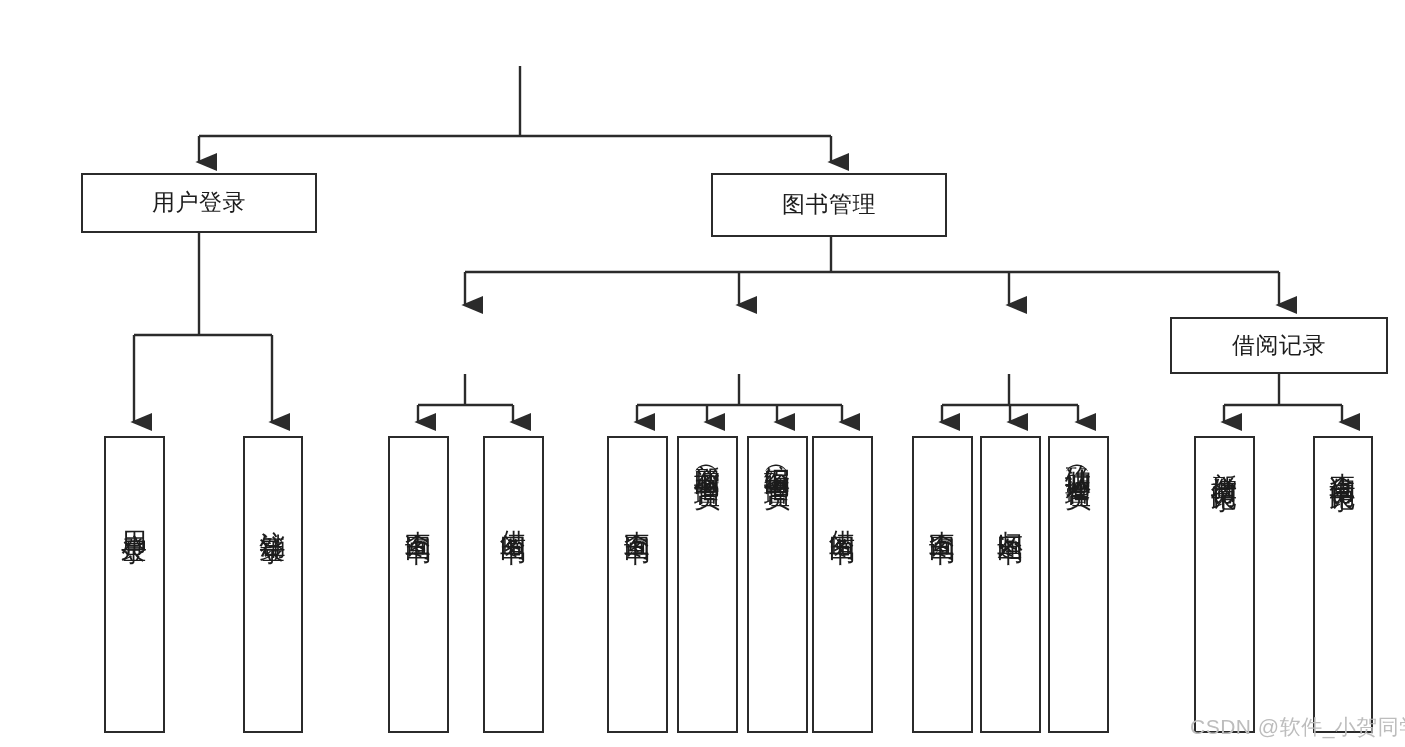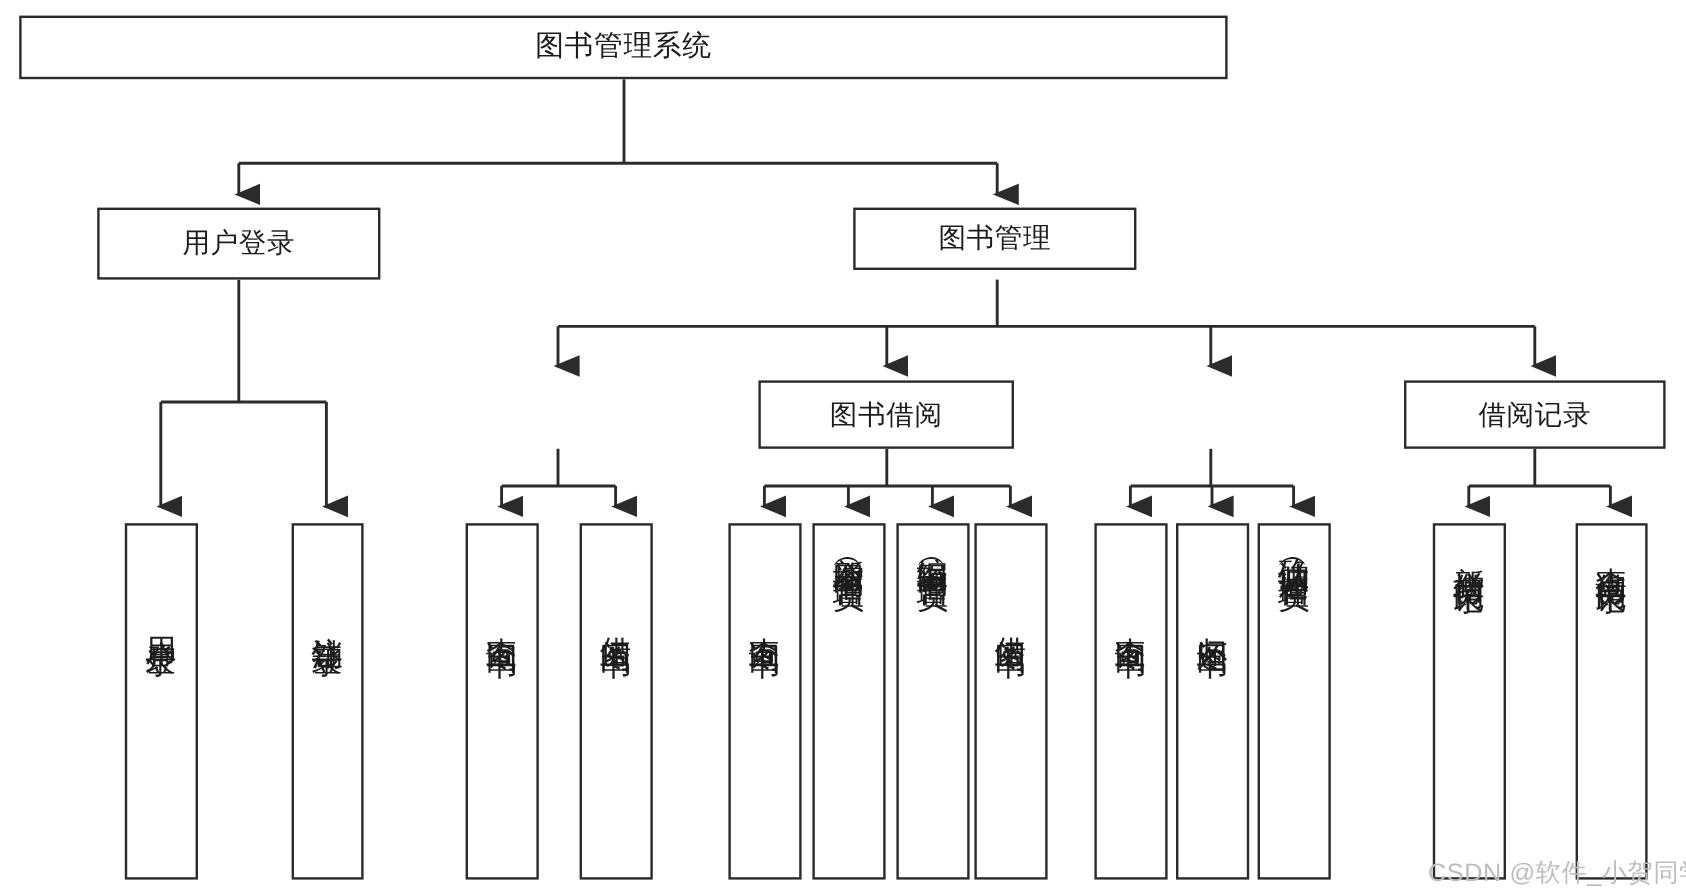--- a/index.html
+++ b/index.html
@@ -120,34 +120,28 @@
       <path d="M 1010 405 L 1010 422" marker-end="url(#arrow)"></path>
       <path d="M 1078 405 L 1078 422" marker-end="url(#arrow)"></path>
 
       <path d="M 1279 374 L 1279 405"></path>
       <path d="M 1224 405 L 1342 405"></path>
       <path d="M 1224 405 L 1224 422" marker-end="url(#arrow)"></path>
       <path d="M 1342 405 L 1342 422" marker-end="url(#arrow)"></path>
     </g>
   </svg>
 
-  <div class="node horiz root" style="left:16px; top:13px; width:1007px; height:53px;">
-    <span class="label">图书管理系统</span>
-  </div>
 
   <div class="node horiz" style="left:81px; top:173px; width:236px; height:60px;">
     <span class="label">用户登录</span>
   </div>
-  <div class="node horiz" style="left:711px; top:173px; width:236px; height:52px;">
+  <div class="node horiz" style="left:711px; top:173px; width:236px; height:64px;">
     <span class="label">图书管理</span>
   </div>
 
-  <div class="node horiz" style="left:632px; top:317px; width:213px; height:57px;">
-    <span class="label">图书借阅</span>
-  </div>
   <div class="node horiz" style="left:1170px; top:317px; width:218px; height:57px;">
     <span class="label">借阅记录</span>
   </div>
 
   <div class="node vert mid" style="left:104px; top:436px; width:61px; height:297px;">
     <span class="label">用户登录</span>
   </div>
   <div class="node vert mid" style="left:243px; top:436px; width:60px; height:297px;">
     <span class="label">注销登录</span>
   </div>

